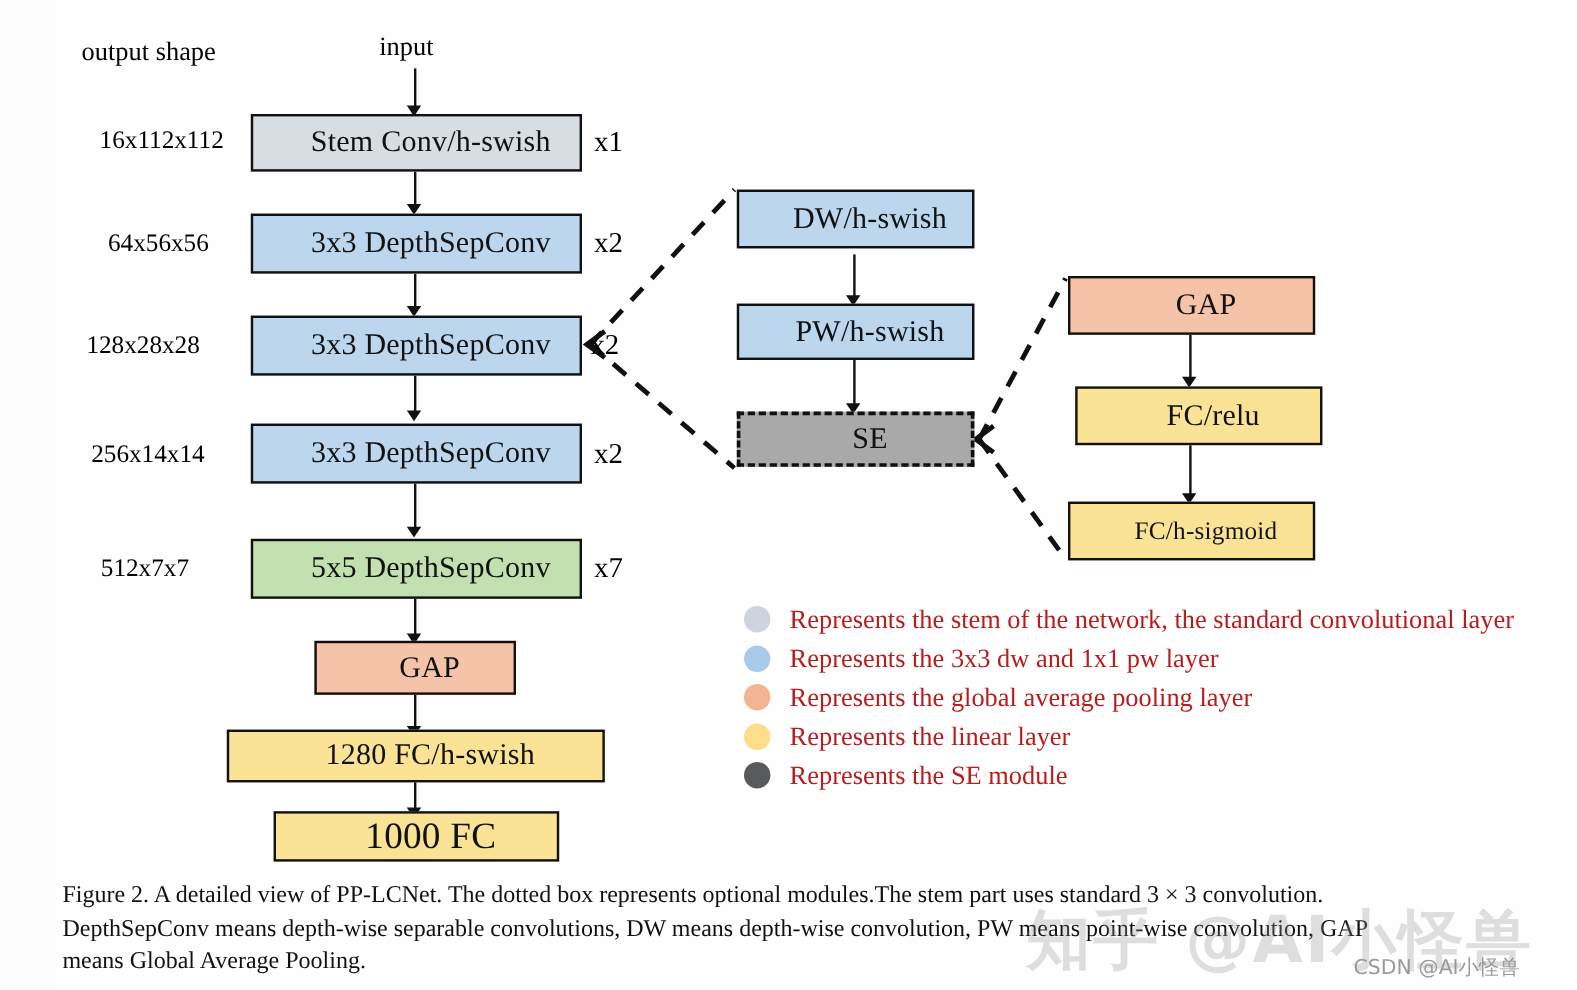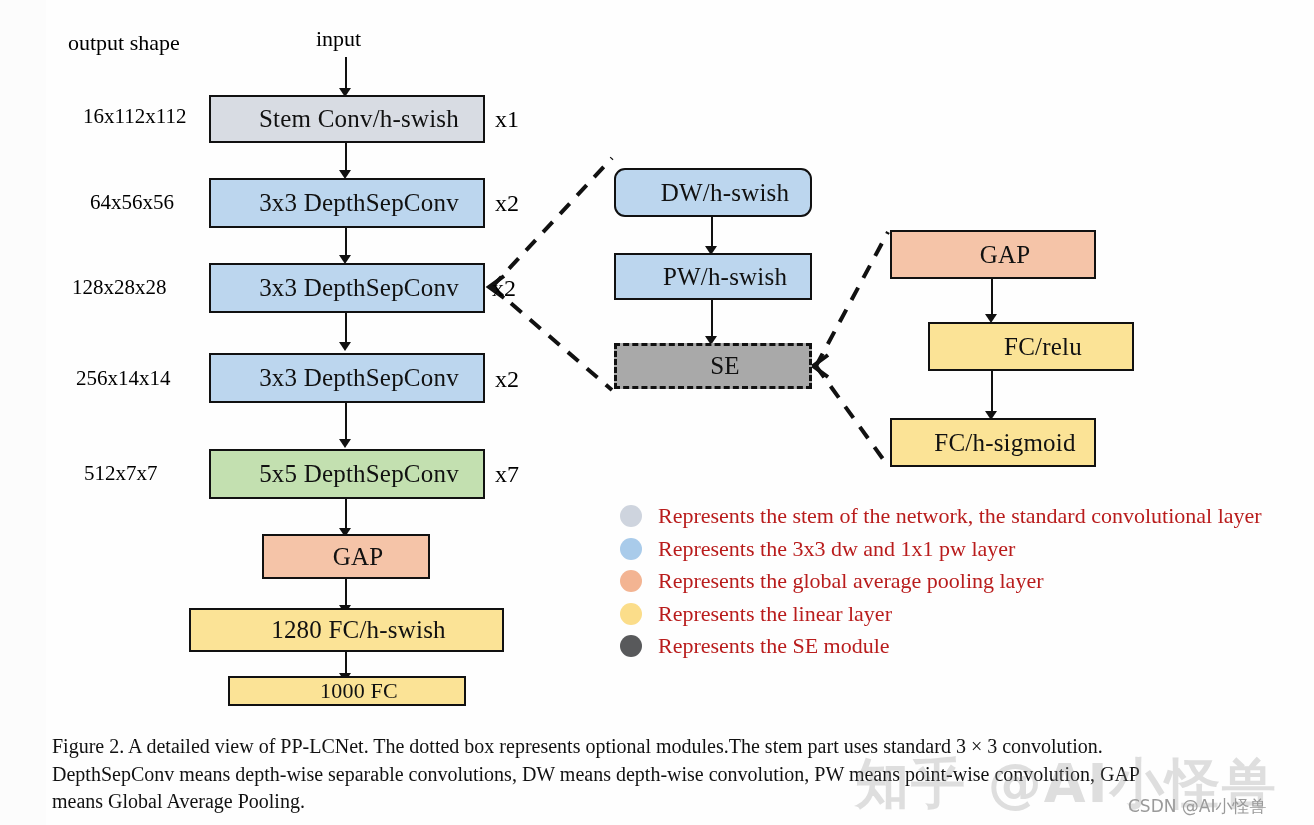--- a/index.html
+++ b/index.html
@@ -168,41 +168,41 @@
   <div class="lbl shape-lbl" style="left:495px;top:461px;font-size:24px;">x7</div>
 
   <div class="node" style="left:262px;top:534px;width:168px;height:45px;font-size:25px;background:#f5c4a8;">
     <span>GAP</span>
   </div>
 
   <div class="node" style="left:189px;top:608px;width:315px;height:44px;font-size:25px;background:#fbe396;">
     <span>1280 FC/h-swish</span>
   </div>
 
-  <div class="node" style="left:228px;top:676px;width:238px;height:30px;font-size:22px;background:#fbe396;">
+  <div class="node" style="left:228px;top:676px;width:238px;height:42px;font-size:31px;background:#fbe396;">
     <span>1000 FC</span>
   </div>
 
-  <div class="node" style="left:614px;top:168px;width:198px;height:49px;font-size:25px;background:#bcd6ee;border-radius:11px;">
+  <div class="node" style="left:614px;top:158px;width:198px;height:49px;font-size:25px;background:#bcd6ee;">
     <span>DW/h-swish</span>
   </div>
   <div class="node dashed" style="left:614px;top:343px;width:198px;height:46px;font-size:25px;background:#a9a9a9;">
     <span>SE</span>
   </div>
   <div class="node" style="left:614px;top:253px;width:198px;height:47px;font-size:25px;background:#bcd6ee;">
     <span>PW/h-swish</span>
   </div>
 
   <div class="node" style="left:890px;top:230px;width:206px;height:49px;font-size:25px;background:#f5c4a8;">
     <span>GAP</span>
   </div>
-  <div class="node" style="left:928px;top:322px;width:206px;height:49px;font-size:25px;background:#fbe396;">
+  <div class="node" style="left:896px;top:322px;width:206px;height:49px;font-size:25px;background:#fbe396;">
     <span>FC/relu</span>
   </div>
-  <div class="node" style="left:890px;top:418px;width:206px;height:49px;font-size:25px;background:#fbe396;">
+  <div class="node" style="left:890px;top:418px;width:206px;height:49px;font-size:21px;background:#fbe396;">
     <span>FC/h-sigmoid</span>
   </div>
 
   <div class="legend">
     <div class="legend-row">
       <span class="legend-dot" style="background:#ced4de;"></span>
       <span class="legend-text">Represents the stem of the network, the standard convolutional layer</span>
     </div>
     <div class="legend-row">
       <span class="legend-dot" style="background:#a9cbea;"></span>

